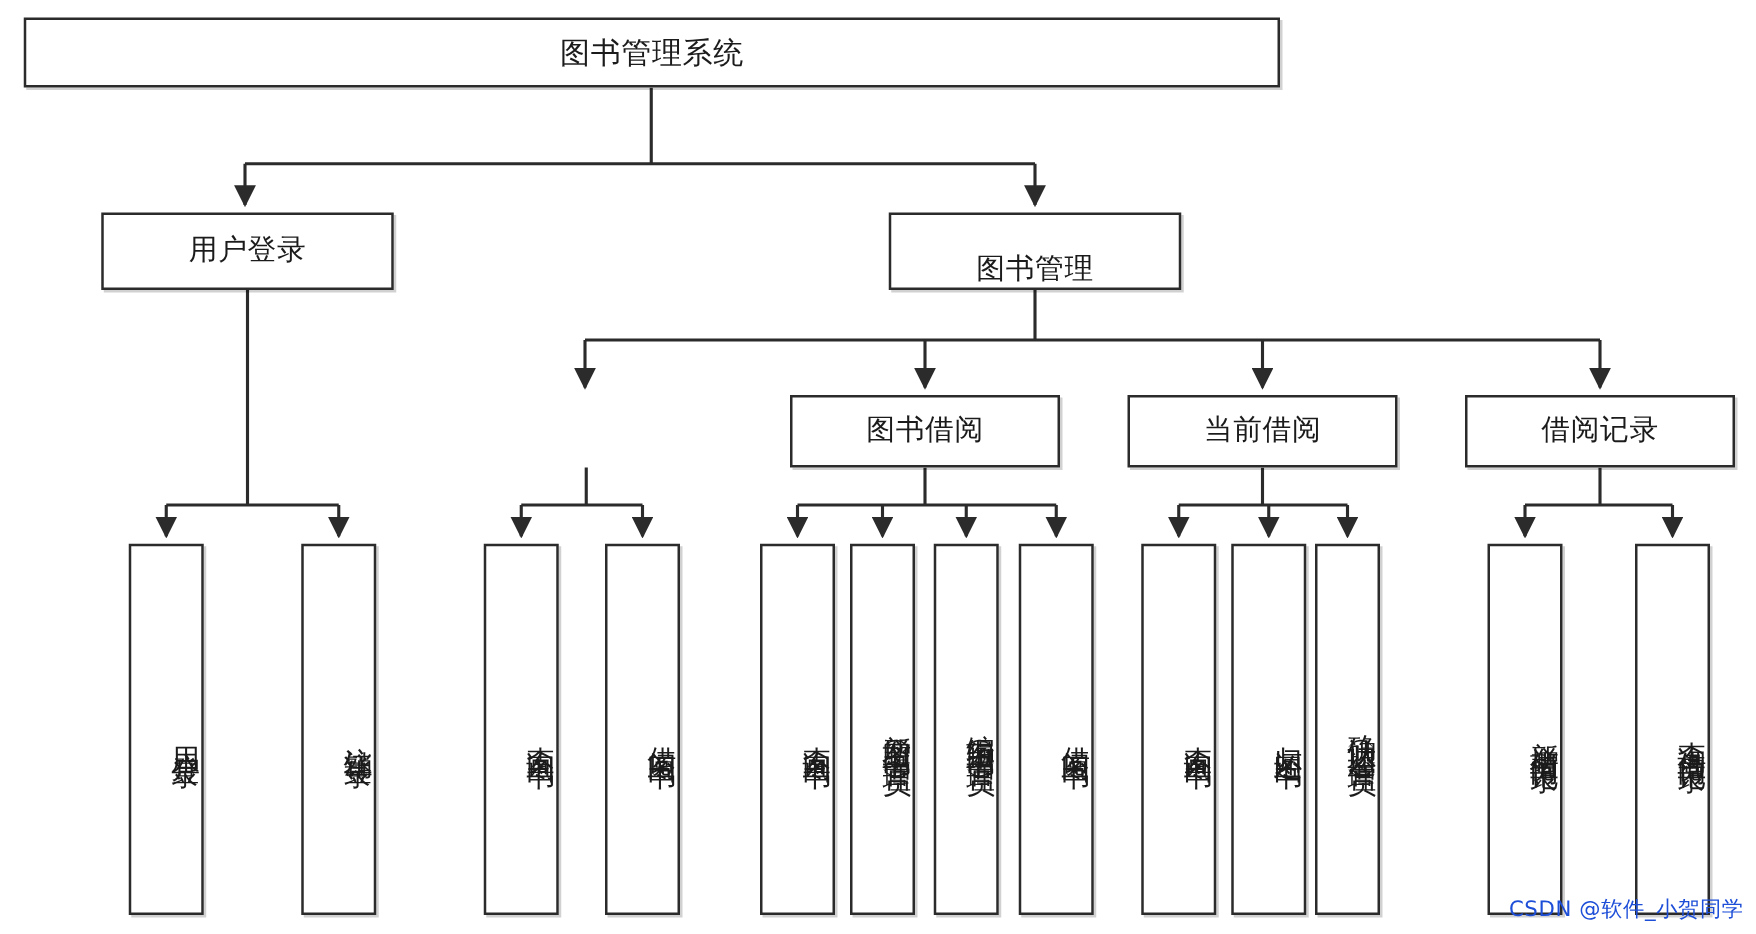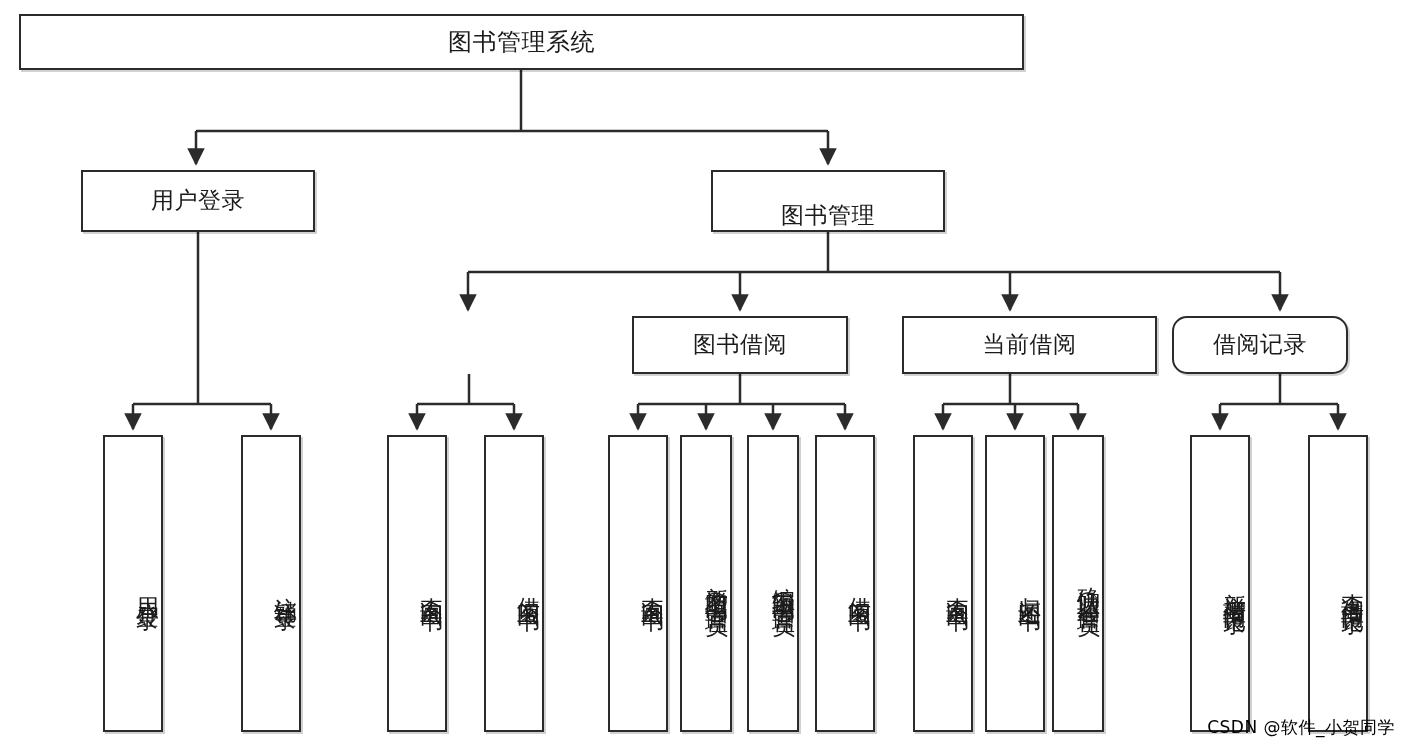--- a/index.html
+++ b/index.html
@@ -57,21 +57,21 @@
     white-space: nowrap;
   }
   .node.root {
     font-size: 24px;
   }
   #watermark {
     position: absolute;
     right: 10px;
     bottom: 8px;
     font-size: 17px;
-    color: #000000;
+    color: #1d4ed8;
     letter-spacing: 0.5px;
     white-space: nowrap;
     pointer-events: none;
   }
 </style>
 </head>
 <body>
 
 <div id="canvas">
 
@@ -132,24 +132,24 @@
   <div class="node horiz" style="left:81px; top:170px; width:234px; height:62px;">
     <span>用户登录</span>
   </div>
   <div class="node horiz" style="left:711px; top:170px; width:234px; height:62px;align-items:flex-end;">
     <span>图书管理</span>
   </div>
 
   <div class="node horiz" style="left:632px; top:316px; width:216px; height:58px;text-align:right;">
     <span>图书借阅</span>
   </div>
-  <div class="node horiz" style="left:902px; top:316px; width:255px; height:58px;">
+  <div class="node horiz" style="left:902px; top:316px; width:216px; height:58px;">
     <span>当前借阅</span>
   </div>
-  <div class="node horiz" style="left:1172px; top:316px; width:176px; height:58px;border-radius:15px;">
+  <div class="node horiz" style="left:1172px; top:316px; width:216px; height:58px;">
     <span>借阅记录</span>
   </div>
 
   <div class="node vert" style="left:103px; top:435px; width:60px; height:297px;">
     <span>用户登录</span>
   </div>
   <div class="node vert" style="left:241px; top:435px; width:60px; height:297px;">
     <span>注销登录</span>
   </div>
 

